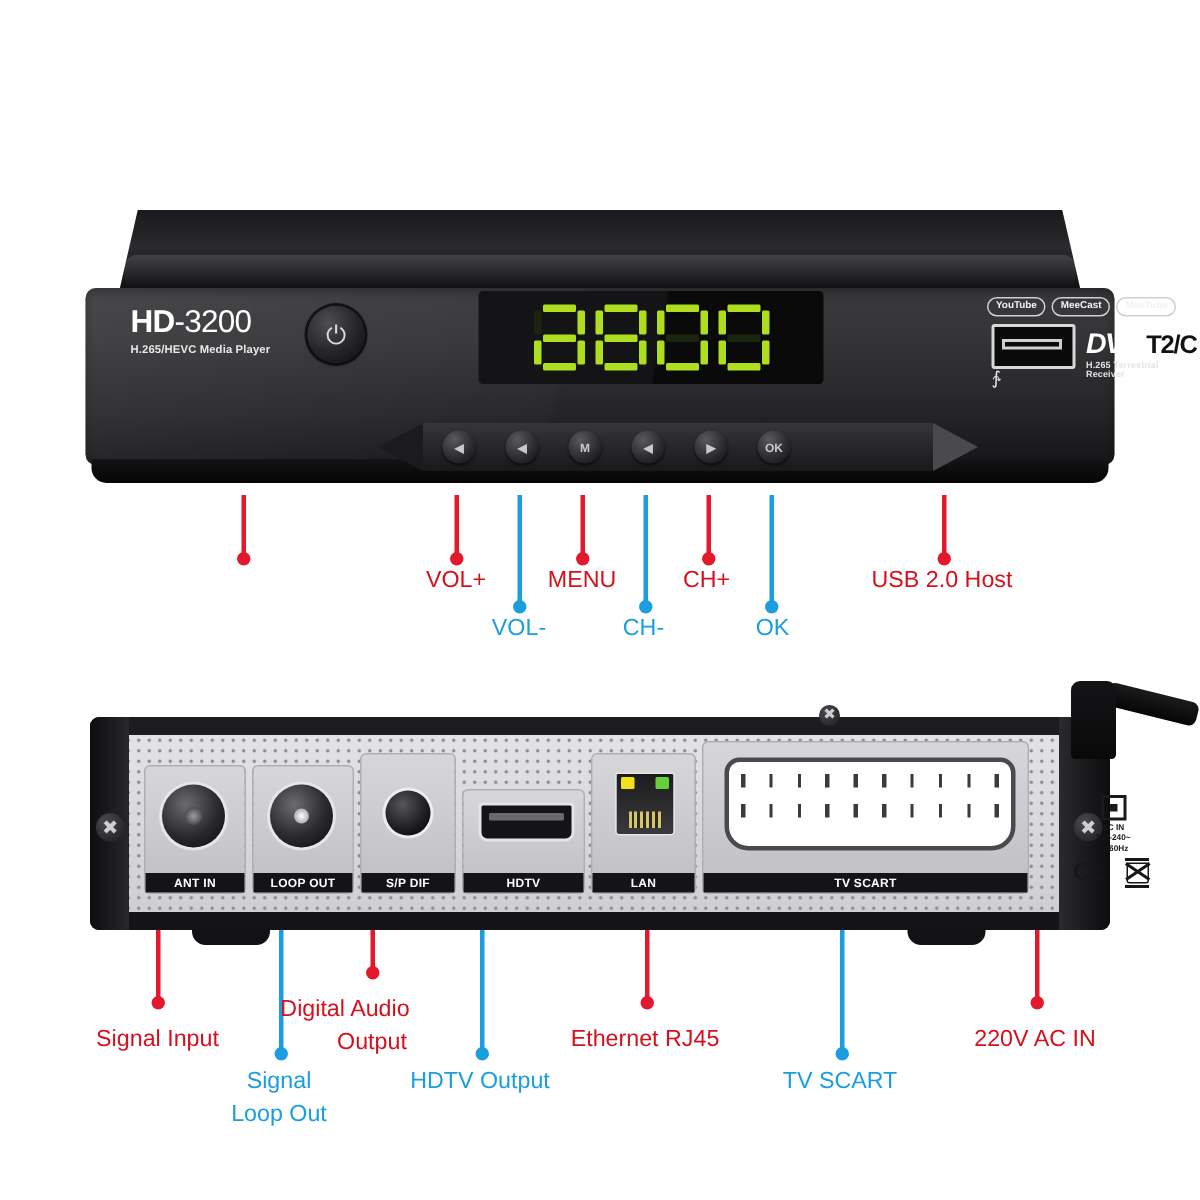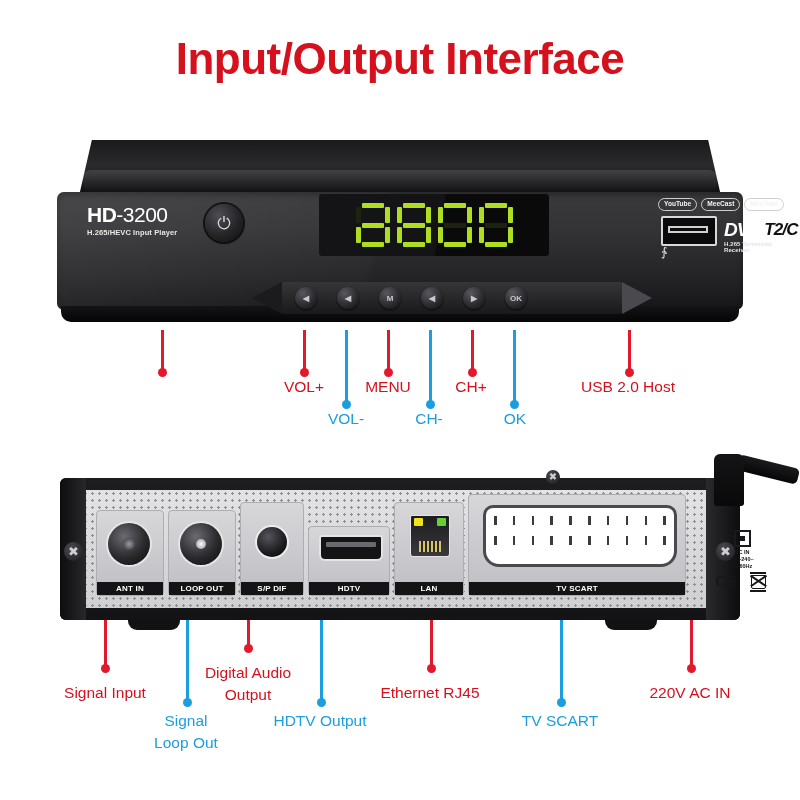--- a/index.html
+++ b/index.html
@@ -85,21 +85,21 @@
   .usb-port{
     position:absolute;left:604px;top:76px;width:52px;height:26px;
     background:#0a0a0a;border:2px solid #d8d8d8;border-radius:2px;
   }
   .usb-tongue{position:absolute;left:5px;top:8px;width:40px;height:7px;background:#cfcfcf;}
   .usb-tongue:after{content:"";position:absolute;left:2px;top:2px;width:36px;height:3px;background:#0a0a0a;}
   .usb-sym{position:absolute;left:604px;top:106px;color:#e6e6e6;font-size:12px;line-height:1;}
   .dvb{position:absolute;left:667px;top:80px;text-align:left;}
   .dvb-row{display:flex;align-items:flex-end;}
   .dvb-d{color:#fff;font-size:19px;font-weight:700;letter-spacing:-1px;line-height:1;font-style:italic;}
-  .dvb-t{background:#fff;color:#111;font-size:17px;font-weight:700;line-height:1;padding:1px 2px;margin-left:1px;font-style:italic;letter-spacing:-.8px;}
+  .dvb-t{background:#fff;color:#111;font-size:17px;font-weight:700;line-height:1;padding:1px 2px;margin-left:1px;letter-spacing:-.8px;}
   .dvb-sub{color:#e4e4e4;font-size:6px;font-weight:700;margin-top:2px;letter-spacing:.1px;}
 
   
   .btn-bar{
     position:absolute;left:225px;top:142px;width:340px;height:32px;
     background:linear-gradient(180deg,#363639,#19191b);border-radius:2px;
   }
   .bar-arrow{position:absolute;top:142px;width:0;height:0;}
   .bar-arrow.l{left:195px;border-top:16px solid transparent;border-bottom:16px solid transparent;border-right:30px solid #1b1b1e;}
   .bar-arrow.r{left:565px;border-top:16px solid transparent;border-bottom:16px solid transparent;border-left:30px solid #4a4a4e;}
@@ -212,33 +212,32 @@
     position:absolute;text-align:center;color:#d5111e;font-size:15.5px;font-weight:400;
     line-height:1.15;white-space:nowrap;
   }
   .lbl.blue{color:#1b9ede;}
 </style>
 </head>
 <body>
 
 <div class="stage">
 
-  <div class="title">Input/Output Interface</div>
 
   <div class="front-wrap">
     <div class="front-top"></div>
     <div class="front-top-gloss"></div>
     <div class="front-face">
       <div class="front-face-shine"></div>
     </div>
     <div class="front-base"></div>
 
     <div class="brand">
       <div class="b1"><span>HD</span><span class="light">-3200</span></div>
-      <div class="b2">H.265/HEVC Input Player</div>
+      <div class="b2">H.265/HEVC Media Player</div>
     </div>
 
     <div class="pwr-btn">
       <span class="pwr-glyph">⏻</span>
     </div>
 
     <div class="led-box">
       <div class="seg">
           <i class="a"></i>
           <i class="b"></i>
@@ -453,20 +452,20 @@
   <div class="cl" style="left:430px;top:620px;height:48px"></div>
   <div class="dot" style="left:427px;top:664px"></div>
   <div class="cl blue" style="left:560px;top:620px;height:82px"></div>
   <div class="dot blue" style="left:557px;top:698px"></div>
   <div class="cl" style="left:690px;top:620px;height:48px"></div>
   <div class="dot" style="left:687px;top:664px"></div>
 
   <div class="lbl" style="left:40px;top:684px;width:130px">Signal Input</div>
   <div class="lbl blue" style="left:128px;top:712px;width:116px">Signal</div>
   <div class="lbl blue" style="left:128px;top:734px;width:116px">Loop Out</div>
-  <div class="lbl" style="left:178px;top:664px;width:140px">Digital Audio</div>
+  <div class="lbl" style="left:160px;top:664px;width:140px">Digital Audio</div>
   <div class="lbl" style="left:178px;top:686px;width:140px">Output</div>
   <div class="lbl blue" style="left:254px;top:712px;width:132px">HDTV Output</div>
   <div class="lbl" style="left:360px;top:684px;width:140px">Ethernet RJ45</div>
   <div class="lbl blue" style="left:502px;top:712px;width:116px">TV SCART</div>
   <div class="lbl" style="left:622px;top:684px;width:136px">220V AC IN</div>
 
 </div>
 
 </body></html>

